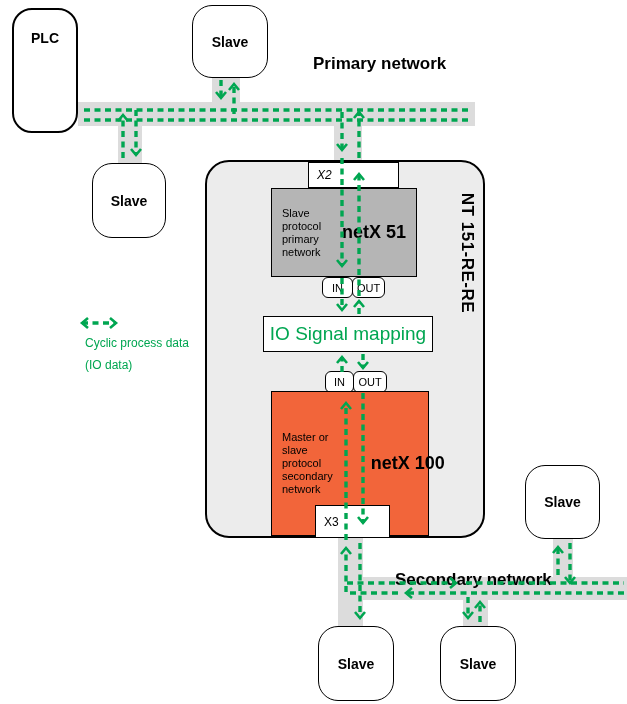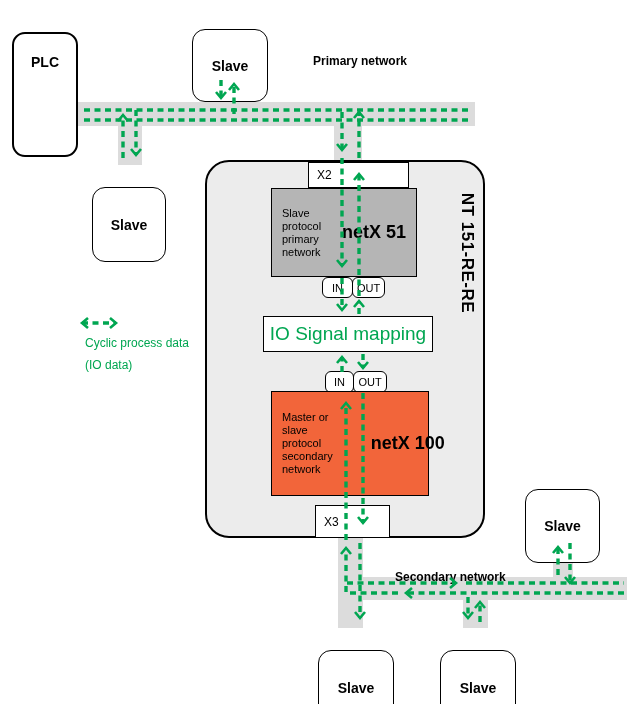--- a/index.html
+++ b/index.html
@@ -5,51 +5,51 @@
   html,body{margin:0;padding:0;background:#fff;}
   #canvas{
     position:relative;width:627px;height:704px;background:#fff;overflow:hidden;
     font-family:"Liberation Sans","DejaVu Sans",sans-serif;color:#000;
   }
   svg.layer{position:absolute;left:0;top:0;width:627px;height:704px;pointer-events:none;}
   #bus-layer{z-index:1;}
   #arrow-layer{z-index:3;}
   .box{position:absolute;box-sizing:border-box;background:#fff;border:1.5px solid #000;z-index:2;}
   .node{display:flex;align-items:center;justify-content:center;font-weight:bold;font-size:14px;}
-  .rounded{border-radius:13px;margin-top:24px;}
+  .rounded{border-radius:20px;}
   
   .plc{left:12px;top:8px;width:66px;height:125px;border-width:2px;align-items:flex-start;padding-top:20px;}
   
   .slave-top{left:192px;top:5px;width:76px;height:73px;}
   .slave-left{left:92px;top:163px;width:74px;height:75px;}
   .slave-right{left:525px;top:465px;width:75px;height:74px;}
   .slave-b1{left:318px;top:626px;width:76px;height:75px;}
   .slave-b2{left:440px;top:626px;width:76px;height:75px;}
   
   .gateway{left:205px;top:160px;width:280px;height:378px;border-width:2px;border-radius:24px;background:#ECECEC;}
   .gw-title{position:absolute;z-index:2;left:402px;top:240px;width:130px;height:26px;
     transform:rotate(90deg);font-weight:bold;font-size:17px;letter-spacing:.5px;
     display:flex;align-items:center;justify-content:center;background:transparent;}
   .port{font-size:12px;display:flex;align-items:center;padding-left:8px;border-width:1px;}
-  .x2{left:308px;top:162px;width:101px;height:26px;}
+  .x2{left:308px;top:162px;width:91px;height:26px;font-style:italic;}
   .x3{left:315px;top:505px;width:75px;height:33px;}
   .chip{display:flex;align-items:center;border-width:1px;}
   .netx51{left:271px;top:188px;width:146px;height:89px;background:#B5B5B5;}
-  .netx100{left:271px;top:391px;width:158px;height:105px;background:#F2653A;gap:38px;}
+  .netx100{left:271px;top:391px;width:158px;height:145px;background:#F2653A;gap:38px;}
   .chip .role{flex:1;padding-left:10px;font-size:11px;line-height:13px;white-space:pre-line;}
   .chip .chipname{font-weight:bold;font-size:18px;padding-right:10px;white-space:nowrap;}
   .ioport{font-size:11px;display:flex;align-items:center;justify-content:center;border-width:1px;border-radius:6px;}
   .in1{left:322px;top:277px;width:31px;height:21px;}
   .out1{left:352px;top:277px;width:33px;height:21px;}
   .in2{left:325px;top:371px;width:29px;height:22px;}
   .out2{left:353px;top:371px;width:34px;height:22px;}
   .iomap{left:263px;top:316px;width:170px;height:36px;display:flex;align-items:center;justify-content:center;
     font-size:19px;color:var(--c-green,#00A651);border-width:1px;}
   
-  .flabel{position:absolute;z-index:2;font-weight:bold;font-size:12px;white-space:nowrap;}
+  .flabel{position:absolute;z-index:2;font-weight:bold;font-size:17px;white-space:nowrap;}
   .lbl-primary{left:313px;top:54px;}
   .lbl-secondary{left:395px;top:550px;margin-top:20px;}
   .legend-text{position:absolute;z-index:2;left:85px;top:332px;font-size:12px;line-height:22px;
     color:var(--c-green,#00A651);white-space:pre-line;}
   
   .busbar{fill:var(--c-bus_gray,#DCDCDC);}
   .dash{stroke:var(--c-green,#00A651);stroke-width:3.4;fill:none;stroke-dasharray:6 4.5;}
 </style>
 </head>
 <body>

